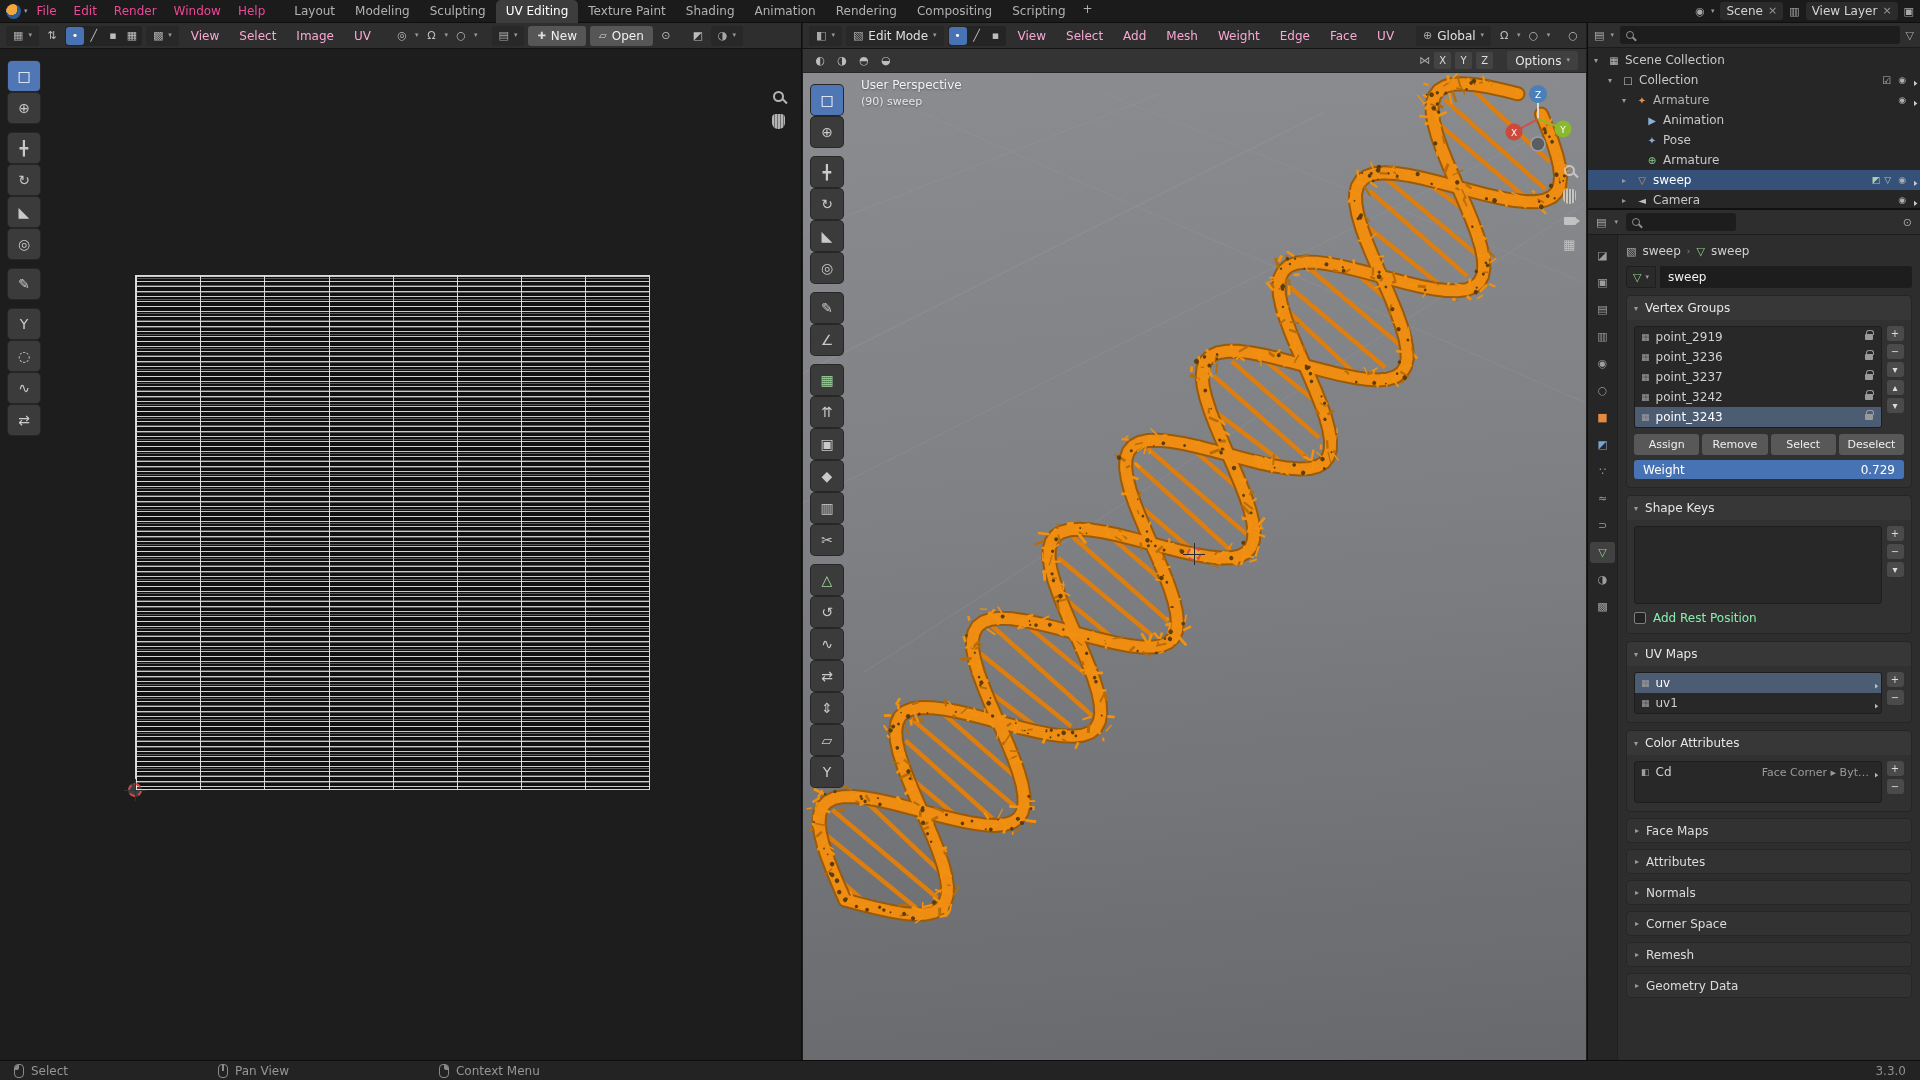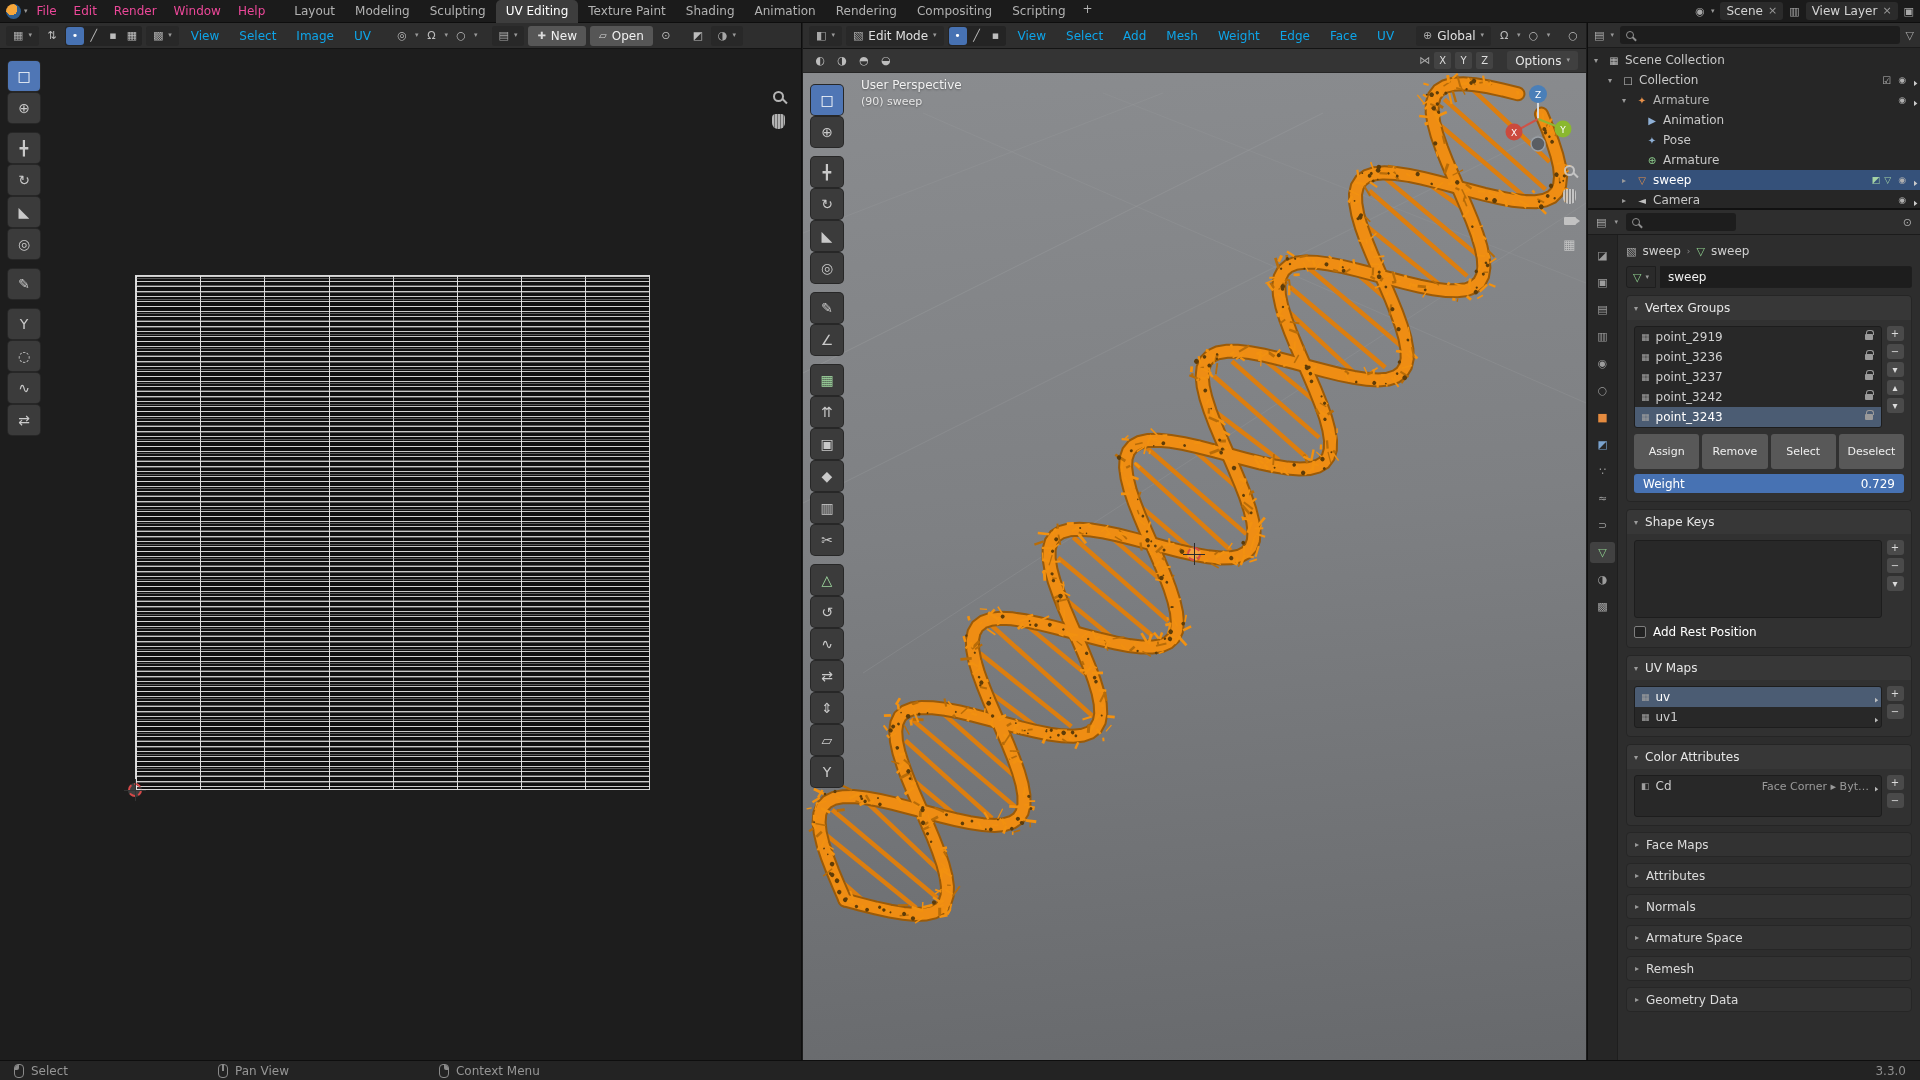--- a/index.html
+++ b/index.html
@@ -20,21 +20,21 @@
   .tb-widget{display:flex;align-items:flex-start;gap:5px;background:#2b2b2b;border-radius:3px;padding:2px 6px;height:18px;}
   .tb-widget .x{color:#9a9a9a;font-size:11px;}
   .gi{color:#a8a8a8;font-size:11px;line-height:1;}
 
   
   .ed-header{height:26px;background:#2e2e2e;border-bottom:1px solid #141414;display:flex;align-items:center;gap:4px;padding:0 6px;}
   .hicon{min-width:18px;height:18px;border-radius:3px;display:inline-flex;align-items:center;justify-content:center;color:#bdbdbd;font-size:11px;padding:0 2px;}
   .hicon.active{background:#4772b3;color:#fff;}
   .hgroup{display:flex;background:#242424;border-radius:3px;padding:1px;gap:1px;}
   .ddw{display:flex;align-items:center;gap:5px;background:#282828;border-radius:3px;padding:2px 7px;height:20px;color:#e0e0e0;white-space:nowrap;}
-  .hmenu{padding:3px 8px;border-radius:3px;color:#0ea5e9;white-space:nowrap;}
+  .hmenu{padding:3px 8px;border-radius:3px;color:#f9a8d4;white-space:nowrap;}
   .pushr{margin-left:10px;}
   .btn{display:flex;align-items:center;gap:5px;background:#565656;border-radius:3px;height:20px;padding:0 9px;color:#f0f0f0;white-space:nowrap;}
   .btn .bi{font-size:10px;color:#dcdcdc;}
 
   
   .uv-editor{position:absolute;left:0;top:23px;width:802px;bottom:20px;background:#1d1d1d;border-right:1px solid #0e0e0e;}
   .uv-body{position:absolute;left:0;top:26px;right:0;bottom:0;overflow:hidden;}
   .uv-grid{position:absolute;left:135px;top:226px;width:515px;height:515px;border:1px solid #d8d8d8;background-color:#111;
     background-image:
       repeating-linear-gradient(180deg, rgba(235,235,235,.85) 0 1px, transparent 1px 5px),
@@ -117,23 +117,23 @@
   .ulist{flex:1;background:#282828;border:1px solid #1d1d1d;border-radius:3px;overflow:hidden;}
   .ulist-row{height:20px;display:flex;align-items:center;gap:6px;padding:0 6px;color:#cfcfcf;}
   .ulist-row.active{background:#4b5c73;color:#fff;}
   .li-ic{font-size:9px;color:#9f9f9f;flex:none;}
   .sp{flex:1;}
   .lock{width:8px;height:6px;background:#9a9a9a;border-radius:1px;position:relative;margin-right:2px;flex:none;}
   .lock::before{content:'';position:absolute;top:-4px;left:1px;width:6px;height:4px;border:1.5px solid #9a9a9a;border-bottom:none;border-radius:3px 3px 0 0;}
   .mini-col{width:18px;display:flex;flex-direction:column;gap:3px;align-items:center;}
   .mini-btn{width:17px;height:15px;background:#4a4a4a;border-radius:3px;color:#dcdcdc;font-size:10px;display:flex;align-items:center;justify-content:center;}
   .btn-row{display:grid;grid-template-columns:1fr 1fr 1fr 1fr;gap:3px;margin-top:6px;}
-  .pbtn{height:35px;background:#585858;border-radius:3px;color:#efefef;font-size:11px;display:flex;align-items:center;justify-content:center;}
+  .pbtn{height:21px;background:#585858;border-radius:3px;color:#efefef;font-size:11px;display:flex;align-items:center;justify-content:center;}
   .slider{margin-top:5px;height:19px;background:#4772b3;border-radius:3px;display:flex;align-items:center;justify-content:space-between;padding:0 9px;color:#fff;}
-  .chkrow{display:flex;align-items:center;gap:7px;margin-top:7px;color:#ffffff;}
+  .chkrow{display:flex;align-items:center;gap:7px;margin-top:7px;color:#86efac;}
   .chkbox{width:12px;height:12px;background:#222;border:1px solid #7e7e7e;border-radius:2px;}
   .type-txt{color:#9a9a9a;font-size:11px;white-space:nowrap;}
   .row-cam{transform:scale(.8);opacity:1;}
   .row-cam .icam{background:#b5b5b5;}
   .cpanel{margin-top:6px;height:25px;background:#323232;border:1px solid #262626;border-radius:4px;display:flex;align-items:center;gap:7px;padding:0 8px;color:#dcdcdc;}
   .cpanel .pc{color:#9c9c9c;font-size:8px;}
 
   
   .statusbar{position:absolute;left:0;right:0;bottom:0;height:20px;background:#232323;border-top:1px solid #0e0e0e;display:flex;align-items:center;padding:0 14px;gap:150px;color:#969696;}
   .hint{display:flex;align-items:center;gap:7px;}
@@ -1531,21 +1531,21 @@
         <div class="cpanel">
           <span class="pc">▸</span>
           <span>Attributes</span>
         </div>
         <div class="cpanel">
           <span class="pc">▸</span>
           <span>Normals</span>
         </div>
         <div class="cpanel">
           <span class="pc">▸</span>
-          <span>Armature Space</span>
+          <span>Corner Space</span>
         </div>
         <div class="cpanel">
           <span class="pc">▸</span>
           <span>Remesh</span>
         </div>
         <div class="cpanel">
           <span class="pc">▸</span>
           <span>Geometry Data</span>
         </div>
       </div>

